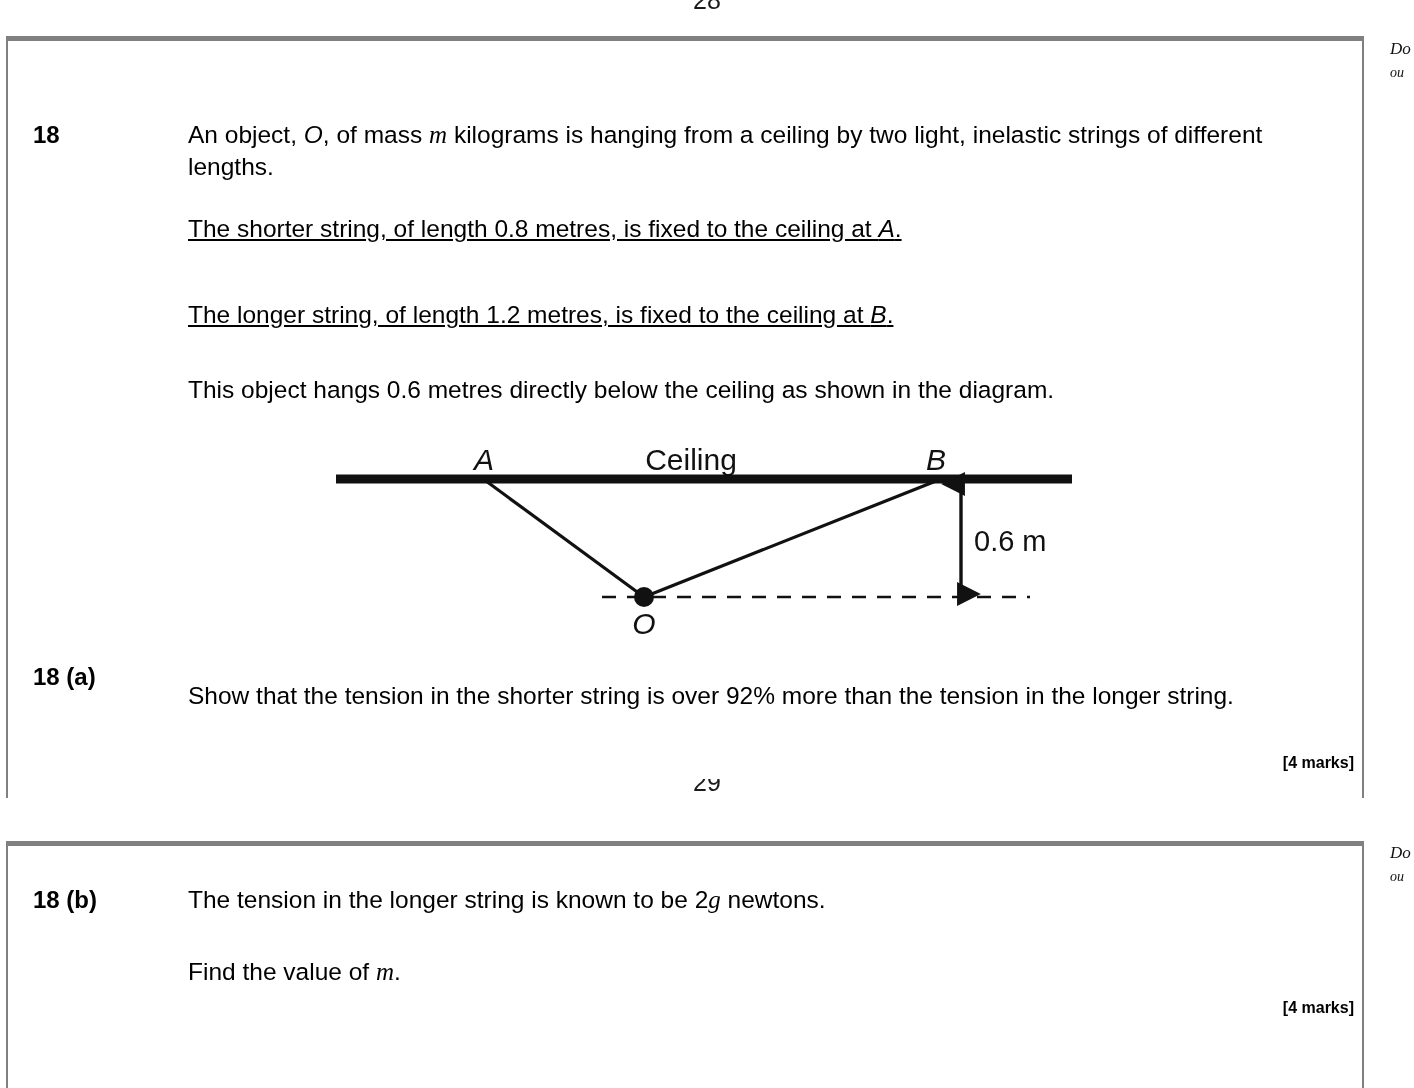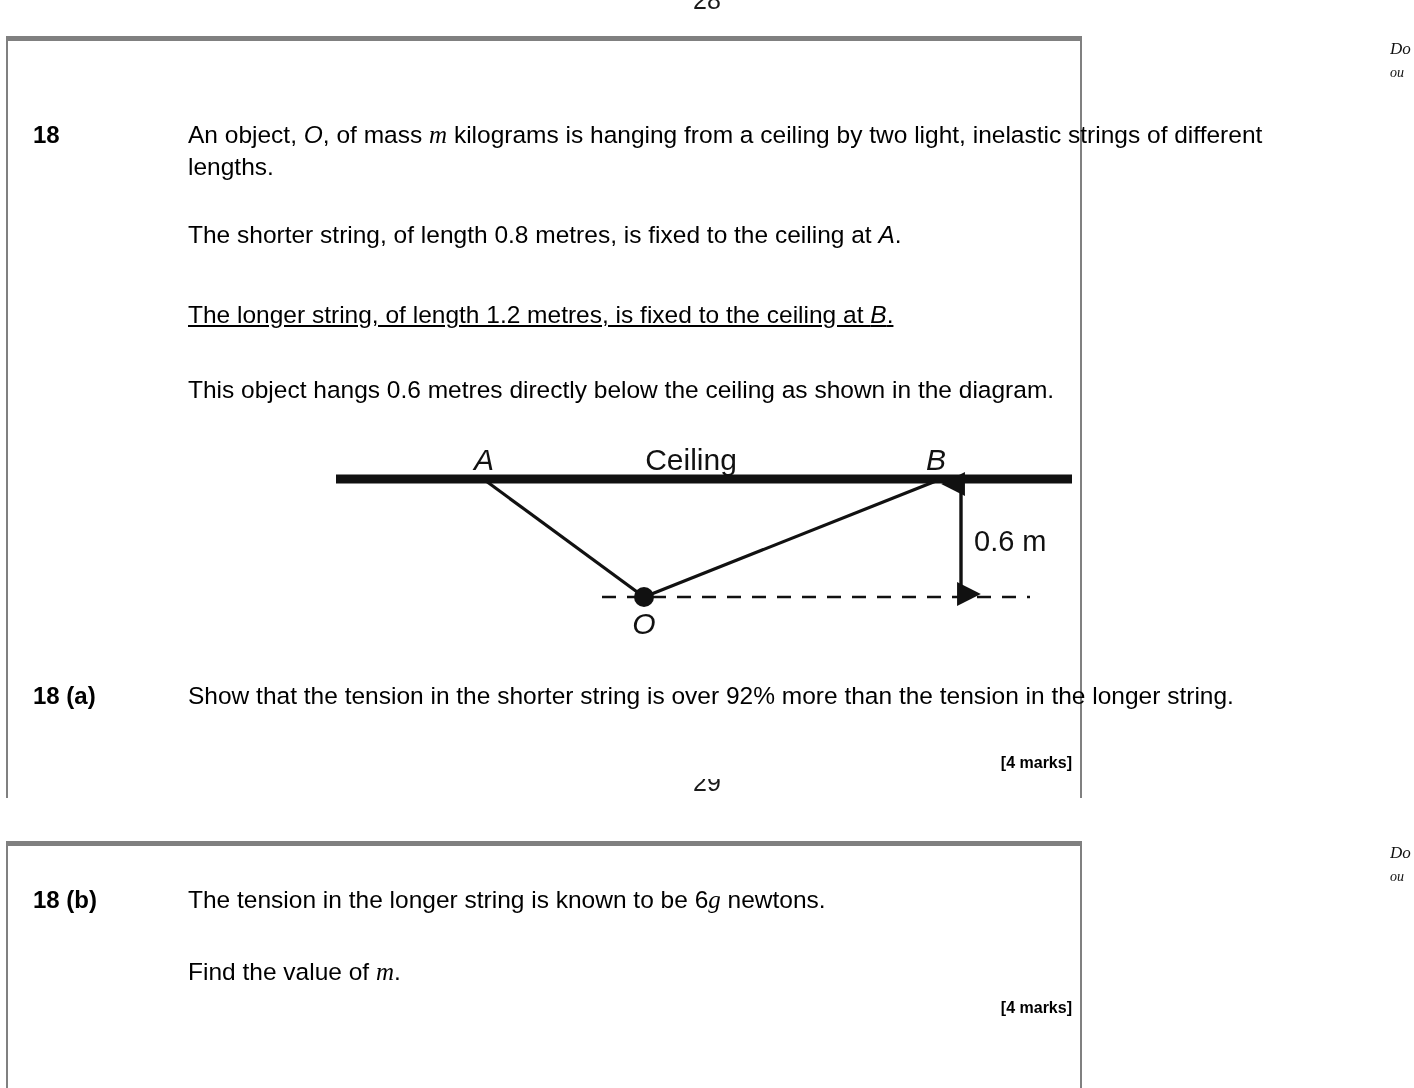--- a/index.html
+++ b/index.html
@@ -39,21 +39,21 @@
   }
   #page-num-mid span {
     display: block;
     margin-top: -11px;
   }
 
   
   .qbox {
     position: absolute;
     left: 6px;
-    width: 1076px;
+    width: 1358px;
     background: #ffffff;
     border-left: 2px solid #808080;
     border-right: 2px solid #808080;
     border-top: 5px solid #808080;
     box-sizing: border-box;
   }
   #qbox-a { top: 36px;  height: 762px; }
   #qbox-b { top: 841px; height: 247px; border-bottom: none; }
 
   
@@ -124,21 +124,21 @@
 <div class="page-num" id="page-num-top">28</div>
 
 <div class="qbox" id="qbox-a">
 
   <div class="qnum" style="top:80px;">18</div>
 
   <div class="qtext" style="top:78px;">
     <span>An object, </span><span class="pt">O</span><span>, of mass </span><span class="mv">m</span><span> kilograms is hanging from a ceiling by two light, inelastic strings of different lengths.</span>
   </div>
 
-  <div class="qtext" style="top:178px;">
+  <div class="qtext" style="top:172px;text-decoration:underline;">
     <span>The shorter string, of length 0.8 metres, is fixed to the ceiling at </span><span class="pt">A</span><span>.</span>
   </div>
 
   <div class="qtext" style="top:258px;text-decoration:underline;">
     <span>The longer string, of length 1.2 metres, is fixed to the ceiling at </span><span class="pt">B</span><span>.</span>
   </div>
 
   <div class="qtext" style="top:333px;">This object hangs 0.6 metres directly below the ceiling as shown in the diagram.</div>
 
   <svg id="diagram" viewBox="0 0 1358 762">
@@ -167,42 +167,42 @@
 
     <text id="dg-label-ceiling" x="683" y="429" text-anchor="middle" font-size="30" fill="#111111">Ceiling</text>
 
     <text id="dg-label-b" x="928" y="429" text-anchor="middle" font-size="30" font-style="italic" fill="#111111">B</text>
 
     <text id="dg-label-o" x="636" y="593" text-anchor="middle" font-size="30" font-style="italic" fill="#111111">O</text>
 
     <text id="dg-label-height" x="966" y="510" text-anchor="start" font-size="29" fill="#111111">0.6 m</text>
   </svg>
 
-  <div class="qnum" style="top:641px;">18 (a)</div>
+  <div class="qnum" style="top:622px;">18 (a)</div>
 
   <div class="qtext" style="top:639px; width:1145px;">Show that the tension in the shorter string is over 92% more than the tension in the longer string.</div>
 
   <div class="marks" style="top:713px;">[4 marks]</div>
 </div>
 
 <div class="margin-note" id="margin-note-a">
   <span class="ln1">Do</span>
   <span class="ln2">ou</span>
 </div>
 
 <div class="page-num" id="page-num-mid">
   <span>29</span>
 </div>
 
 <div class="qbox" id="qbox-b">
 
   <div class="qnum" style="top:40px;">18 (b)</div>
 
   <div class="qtext" style="top:38px;">
-    <span>The tension in the longer string is known to be 6</span><span class="mv">g</span><span> newtons.</span>
+    <span>The tension in the longer string is known to be 2</span><span class="mv">g</span><span> newtons.</span>
   </div>
 
   <div class="qtext" style="top:110px;">
     <span>Find the value of </span><span class="mv">m</span><span>.</span>
   </div>
 
   <div class="marks" style="top:153px;">[4 marks]</div>
 </div>
 
 <div class="margin-note" id="margin-note-b">

